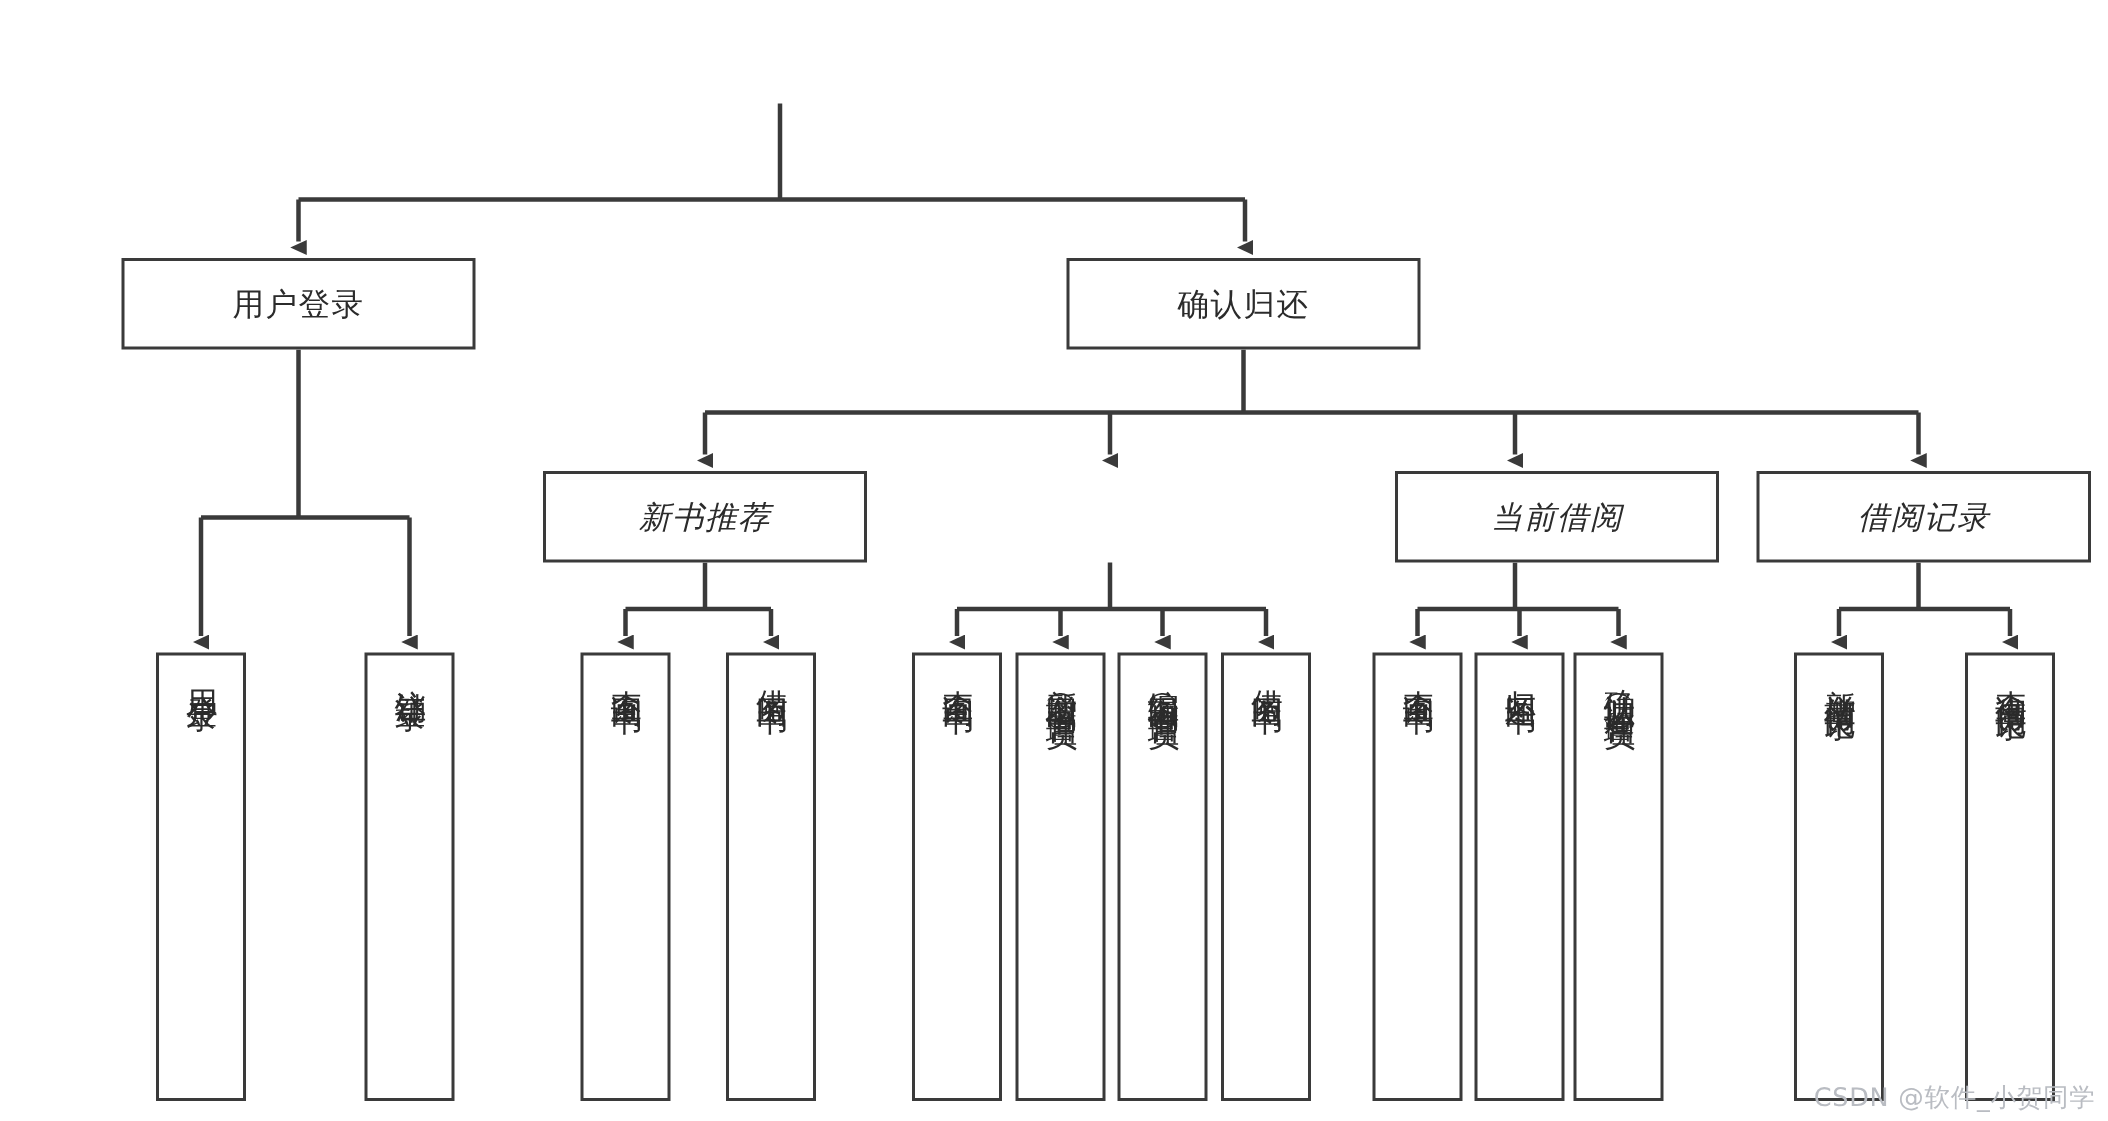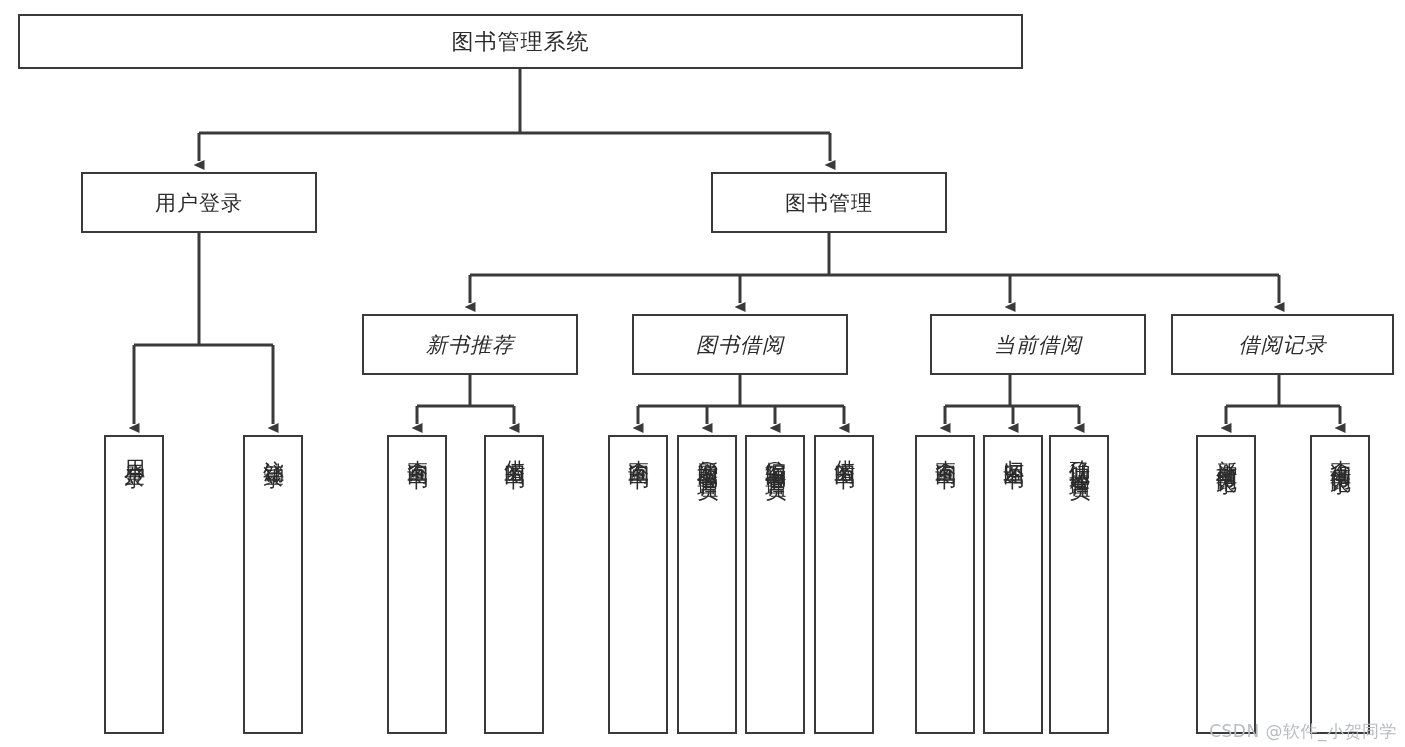--- a/index.html
+++ b/index.html
@@ -122,36 +122,30 @@
       <path d="M1013,406 L1013,424" marker-end="url(#arrow)"></path>
       <path d="M1079,406 L1079,424" marker-end="url(#arrow)"></path>
 
       <path d="M1279,375 L1279,406"></path>
       <path d="M1226,406 L1340,406"></path>
       <path d="M1226,406 L1226,424" marker-end="url(#arrow)"></path>
       <path d="M1340,406 L1340,424" marker-end="url(#arrow)"></path>
     </g>
   </svg>
 
-  <div class="node root" style="left:18px; top:14px; width:1005px; height:55px;">
-    <span>图书管理系统</span>
-  </div>
 
   <div class="node lvl2" style="left:81px; top:172px; width:236px; height:61px;">
     <span>用户登录</span>
   </div>
   <div class="node lvl2" style="left:711px; top:172px; width:236px; height:61px;">
-    <span>图书管理</span>
+    <span>确认归还</span>
   </div>
 
   <div class="node lvl3" style="left:362px; top:314px; width:216px; height:61px;">
     <span>新书推荐</span>
-  </div>
-  <div class="node lvl3" style="left:632px; top:314px; width:216px; height:61px;">
-    <span>图书借阅</span>
   </div>
   <div class="node lvl3" style="left:930px; top:314px; width:216px; height:61px;">
     <span>当前借阅</span>
   </div>
   <div class="node lvl3" style="left:1171px; top:314px; width:223px; height:61px;">
     <span>借阅记录</span>
   </div>
 
   <div class="node leaf" style="left:104px; top:435px; width:60px; height:299px;">
     <span class="vtext">用户登录</span>

